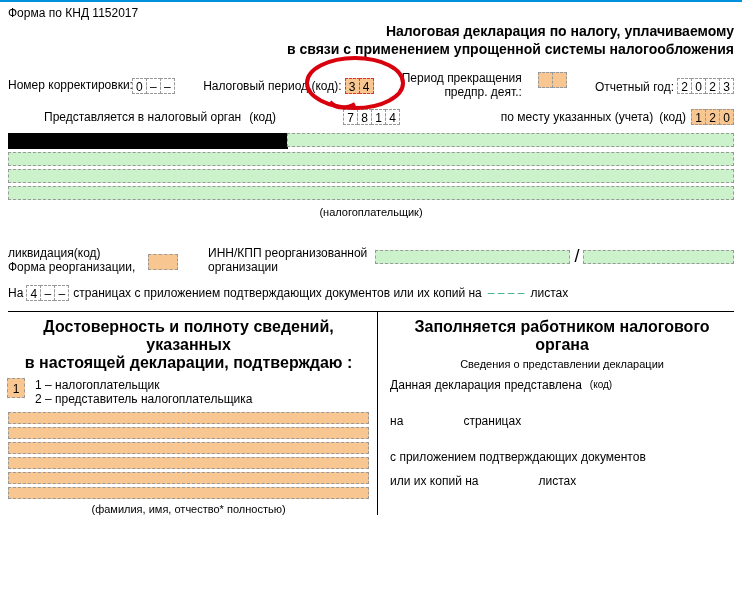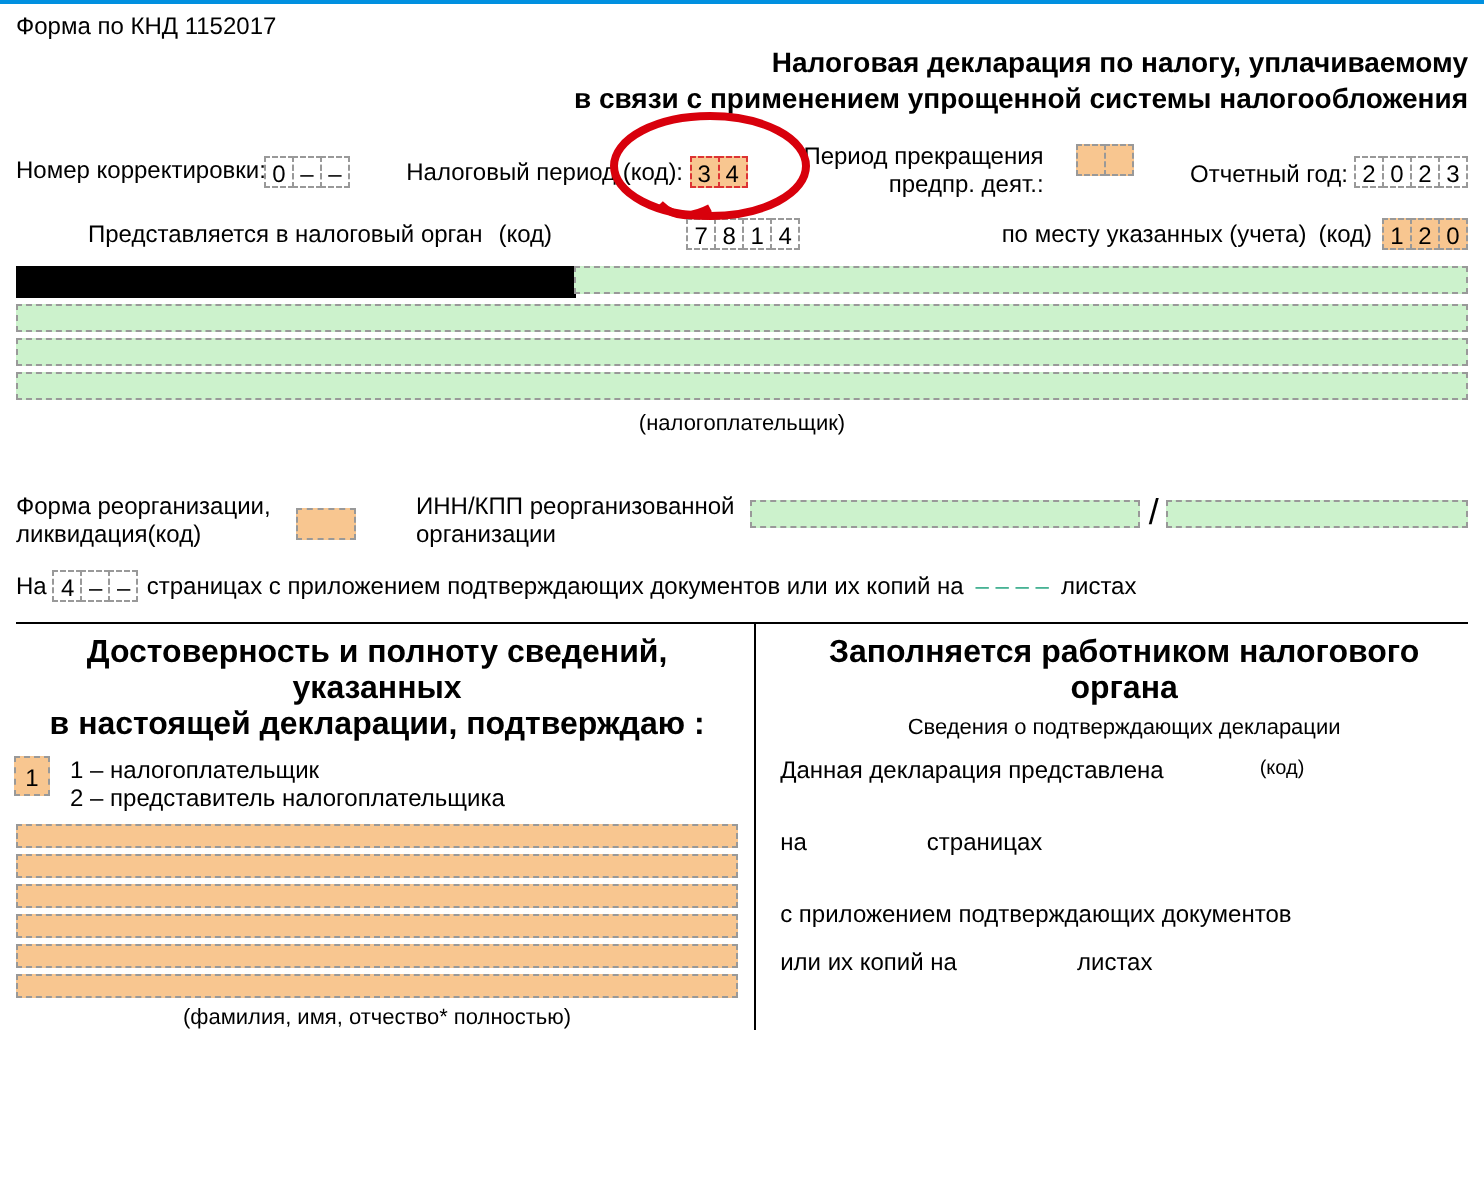--- a/index.html
+++ b/index.html
@@ -115,22 +115,22 @@
       <div class="long-line green" style="flex:1;margin-left:-1px;"></div>
     </div>
     <div class="long-line green"></div>
     <div class="long-line green"></div>
     <div class="long-line green"></div>
   </div>
   <div class="small" style="margin-top:6px;">(налогоплательщик)</div>
 
   <div class="row" style="margin-top:28px;align-items:flex-start;">
     <div style="line-height:1.2;width:140px;">
+      <div class="lbl">ликвидация(код)</div>
       <div class="lbl">Форма реорганизации,</div>
-      <div class="lbl">ликвидация(код)</div>
     </div>
     <div class="long-line orange" style="width:30px;height:16px;margin-top:8px;"></div>
     <div style="text-align:left;line-height:1.2;margin:0 8px 0 30px;">
       <div class="lbl">ИНН/КПП реорганизованной</div>
       <div class="lbl">организации</div>
     </div>
     <div class="long-line green" style="flex:1.3;height:14px;margin-top:4px;"></div>
     <span style="font-size:18px;margin:0 4px;">/</span>
     <div class="long-line green" style="flex:1;height:14px;margin-top:4px;"></div>
   </div>
@@ -165,22 +165,22 @@
         <div class="long-line orange"></div>
         <div class="long-line orange"></div>
         <div class="long-line orange"></div>
         <div class="long-line orange"></div>
       </div>
       <div class="small" style="margin-top:4px;">(фамилия, имя, отчество* полностью)</div>
     </div>
 
     <div class="col-right">
       <div class="sect-title">Заполняется работником налогового органа</div>
-      <div class="small" style="margin-top:4px;">Сведения о подтверждающих декларации</div>
-      <div class="row" style="margin-top:8px;gap:40px;">
+      <div class="small" style="margin-top:4px;">Сведения о представлении декларации</div>
+      <div class="row" style="margin-top:8px;">
         <span class="lbl">Данная декларация представлена</span>
         <span class="lbl mini-note" style="margin-left:8px;">(код)</span>
       </div>
       <div class="row" style="margin-top:22px;gap:60px;">
         <span class="lbl">на</span>
         <span class="lbl">страницах</span>
       </div>
       <div class="row" style="margin-top:22px;">
         <span class="lbl">с приложением подтверждающих документов</span>
       </div>

